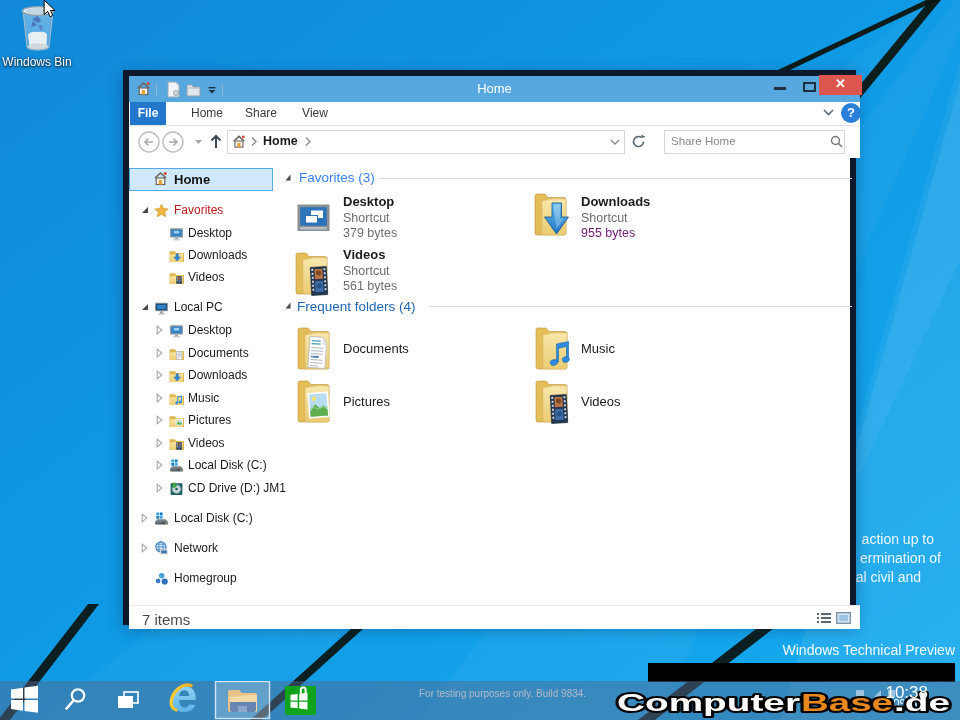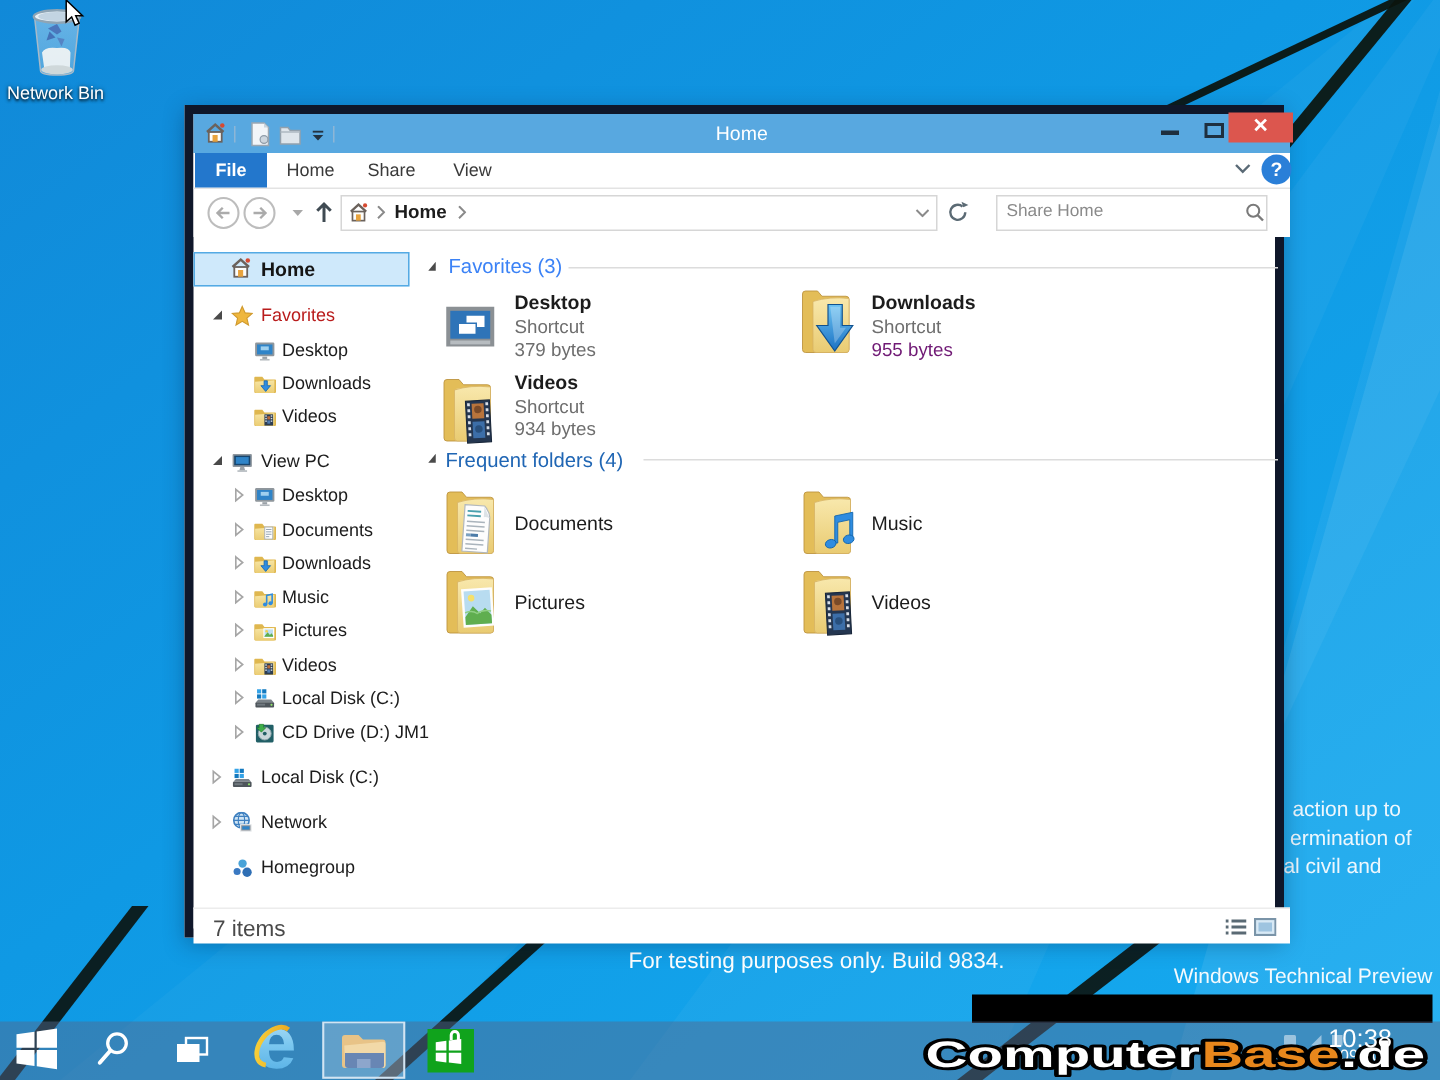--- a/index.html
+++ b/index.html
@@ -202,30 +202,30 @@
     </defs>
 <path d="M5,6 L9,42 Q9,45 20,45 Q31,45 31,42 L35,6 Z" fill="url(#glass)" fill-opacity="0.75" stroke="#a8bac8" stroke-width="1"></path>
 <ellipse cx="20" cy="6" rx="15.5" ry="4.2" fill="#e9f2f8" stroke="#8fa5b5" stroke-width="1.6"></ellipse>
 <ellipse cx="20" cy="6" rx="12.5" ry="3" fill="#c2d4e2"></ellipse>
 <path d="M10,30 Q12,26 20,27 Q28,26 29,30 L28.6,40 Q28,43 20,43 Q12,43 11.4,40 Z" fill="#f3f5f4" opacity="0.92"></path>
 <ellipse cx="20" cy="41.5" rx="10.5" ry="3" fill="#cfd8da"></ellipse>
 <path d="M14,14 l6,-3 3,5 -3,2 z" fill="#4668b0" opacity="0.8"></path>
 <path d="M13,22 l2,-6 4,4 z" fill="#3c5ea8" opacity="0.75"></path>
 <path d="M20,20 l5,1 -2,5 z" fill="#5272b8" opacity="0.7"></path>
 </svg>
-<div class="abs" style="left:0px;top:55px;width:74px;text-align:center;color:#fff;font-size:12px;z-index:5;text-shadow:0 1px 2px rgba(0,0,0,0.8),0 0 3px rgba(0,0,0,0.5)">Network Bin</div>
+<div class="abs" style="left:0px;top:55px;width:74px;text-align:center;color:#fff;font-size:12px;z-index:5;text-shadow:0 1px 2px rgba(0,0,0,0.8),0 0 3px rgba(0,0,0,0.5)">Windows Bin</div>
 <svg class="abs" style="left:43px;top:0;z-index:50" width="15" height="20" viewBox="0 0 16 22">
 <path d="M1,0 L1,16 L5,12.5 L7.5,18.5 L10.5,17 L8,11.5 L13,11.5 Z" fill="#fff" stroke="#000" stroke-width="1.1"></path>
 </svg>
 
 <div class="abs" style="right:26px;top:531px;color:#eef7fd;font-size:14px;z-index:5">action up to</div>
 <div class="abs" style="right:19px;top:550px;color:#eef7fd;font-size:14px;z-index:5">ermination of</div>
 <div class="abs" style="right:39px;top:569px;color:#eef7fd;font-size:14px;z-index:5">al civil and</div>
 <div class="abs" style="right:5px;top:642px;color:#f4fafd;font-size:14px;z-index:5">Windows Technical Preview</div>
-<div class="abs" style="left:419px;top:632px;color:#fff;font-size:15px;z-index:5">For testing purposes only. Build 9834.</div>
+<div class="abs" style="left:419px;top:688px;color:#fff;font-size:10px;z-index:5">For testing purposes only. Build 9834.</div>
 <div class="abs" style="left:648px;top:663px;width:307px;height:19px;background:#000;z-index:6"></div>
 
 <div id="win">
 
 <div class="w" style="left:0;top:0;width:731px;height:26px;background:#58a8e0"></div>
 <svg class="w" style="left:7px;top:5px" width="15" height="15" viewBox="0 0 15 15">
 <path d="M2,7 L7.5,2 L13,7" fill="none" stroke="#6b625c" stroke-width="1.6"></path>
 <rect x="3.2" y="7" width="8.6" height="6.5" fill="#fdfdfb" stroke="#6b625c" stroke-width="1.2"></rect>
 <rect x="5.7" y="9" width="3.4" height="4.5" fill="#e8a33d"></rect>
 <circle cx="12.2" cy="2.6" r="1.5" fill="#d64a31"></circle>
@@ -244,21 +244,21 @@
 <rect x="0.5" y="0" width="7" height="1.4" fill="#233240"></rect>
 <path d="M0.5,3 h7 L4,6.6 z" fill="#233240"></path>
 </svg>
 <div class="w" style="left:93px;top:8px;width:1px;height:11px;background:#8db6d6"></div>
 <div class="w" style="left:0;top:5px;width:731px;text-align:center;color:#fff;font-size:13px">Home</div>
 <div class="w" style="left:645px;top:11px;width:12px;height:2.5px;background:#1e2f3f"></div>
 <div class="w" style="left:674px;top:6px;width:9px;height:6px;border:2px solid #1e2f3f"></div>
 <div class="w" style="left:690px;top:-1px;width:43px;height:19.5px;background:#dc564e;color:#fff;text-align:center;font-size:13px;line-height:18px;font-weight:bold">✕</div>
 
 <div class="w" style="left:0;top:26px;width:731px;height:24px;background:#fff;border-bottom:1px solid #e3e3e3;box-sizing:border-box"></div>
-<div class="w" style="left:1px;top:26px;width:48px;height:23px;background:#2377cc;color:#fff;font-size:12px;font-weight:bold;text-align:center;line-height:23px">File</div>
+<div class="w" style="left:1px;top:26px;width:36px;height:23px;background:#2377cc;color:#fff;font-size:12px;font-weight:bold;text-align:center;line-height:23px">File</div>
 <div class="w" style="left:52px;top:26px;width:52px;height:23px;color:#3a3a3a;font-size:12px;text-align:center;line-height:23px">Home</div>
 <div class="w" style="left:106px;top:26px;width:52px;height:23px;color:#3a3a3a;font-size:12px;text-align:center;line-height:23px">Share</div>
 <div class="w" style="left:160px;top:26px;width:52px;height:23px;color:#3a3a3a;font-size:12px;text-align:center;line-height:23px">View</div>
 <svg class="w" style="left:694px;top:33px" width="11" height="7" viewBox="0 0 11 7">
       <path d="M1,1 L5.5,5.5 L10,1" fill="none" stroke="#5a6a76" stroke-width="1.6"></path>
     </svg>
 <div class="w" style="left:712px;top:27px;width:20px;height:20px;border-radius:50%;background:#2a7fd8;color:#fff;font-size:13px;font-weight:bold;text-align:center;line-height:20px">?</div>
 
 <div class="w" style="left:0;top:50px;width:731px;height:32px;background:#fff"></div>
 <svg class="w" style="left:9px;top:55px" width="66" height="22" viewBox="0 0 66 22">
@@ -325,21 +325,21 @@
 <svg class="w" style="left:40px;top:194px" width="15" height="15" viewBox="0 0 14 14">
       <use href="#i-fvid"></use>
     </svg>
 <div class="w" style="left:59px;top:194px;font-size:12px;color:#1c1c1c">Videos</div>
 <svg class="w" style="left:12px;top:227px" width="8" height="8" viewBox="0 0 8 8">
       <polygon points="7,1 7,7 1,7" fill="#4a4a4a"></polygon>
     </svg>
 <svg class="w" style="left:25px;top:224px" width="15" height="15" viewBox="0 0 14 14">
       <use href="#i-thispc"></use>
     </svg>
-<div class="w" style="left:45px;top:224px;font-size:12px;color:#1c1c1c">View PC</div>
+<div class="w" style="left:45px;top:224px;font-size:12px;color:#1c1c1c">Local PC</div>
 <svg class="w" style="left:27px;top:249px" width="7" height="10" viewBox="0 0 7 10">
       <path d="M1.2,1.2 L5.8,5 L1.2,8.8 z" fill="none" stroke="#a6a6a6" stroke-width="1.1"></path>
     </svg>
 <svg class="w" style="left:40px;top:247px" width="15" height="15" viewBox="0 0 14 14">
       <use href="#i-mondesk"></use>
     </svg>
 <div class="w" style="left:59px;top:247px;font-size:12px;color:#1c1c1c">Desktop</div>
 <svg class="w" style="left:27px;top:271.5px" width="7" height="10" viewBox="0 0 7 10">
       <path d="M1.2,1.2 L5.8,5 L1.2,8.8 z" fill="none" stroke="#a6a6a6" stroke-width="1.1"></path>
     </svg>
@@ -435,21 +435,21 @@
     </svg>
 <div class="w" style="left:452px;top:118px;font-size:13px;color:#1c1c1c;font-weight:bold">Downloads</div>
 <div class="w" style="left:452px;top:135px;font-size:12.5px;color:#6e6e6e">Shortcut</div>
 <div class="w" style="left:452px;top:150px;font-size:12.5px;color:#701a75">955 bytes</div>
 
 <svg class="w" style="left:165px;top:171px" width="40" height="50" viewBox="0 0 40 50">
       <use href="#bf-vid"></use>
     </svg>
 <div class="w" style="left:214px;top:171px;font-size:13px;color:#1c1c1c;font-weight:bold">Videos</div>
 <div class="w" style="left:214px;top:188px;font-size:12.5px;color:#6e6e6e">Shortcut</div>
-<div class="w" style="left:214px;top:203px;font-size:12.5px;color:#6e6e6e">934 bytes</div>
+<div class="w" style="left:214px;top:203px;font-size:12.5px;color:#6e6e6e">561 bytes</div>
 
 <svg class="w" style="left:167px;top:246px" width="40" height="50" viewBox="0 0 40 50">
       <use href="#bf-doc"></use>
     </svg>
 <div class="w" style="left:214px;top:265px;font-size:13px;color:#1c1c1c">Documents</div>
 <svg class="w" style="left:405px;top:246px" width="40" height="50" viewBox="0 0 40 50">
       <use href="#bf-mus"></use>
     </svg>
 <div class="w" style="left:452px;top:265px;font-size:13px;color:#1c1c1c">Music</div>
 <svg class="w" style="left:167px;top:299px" width="40" height="50" viewBox="0 0 40 50">

